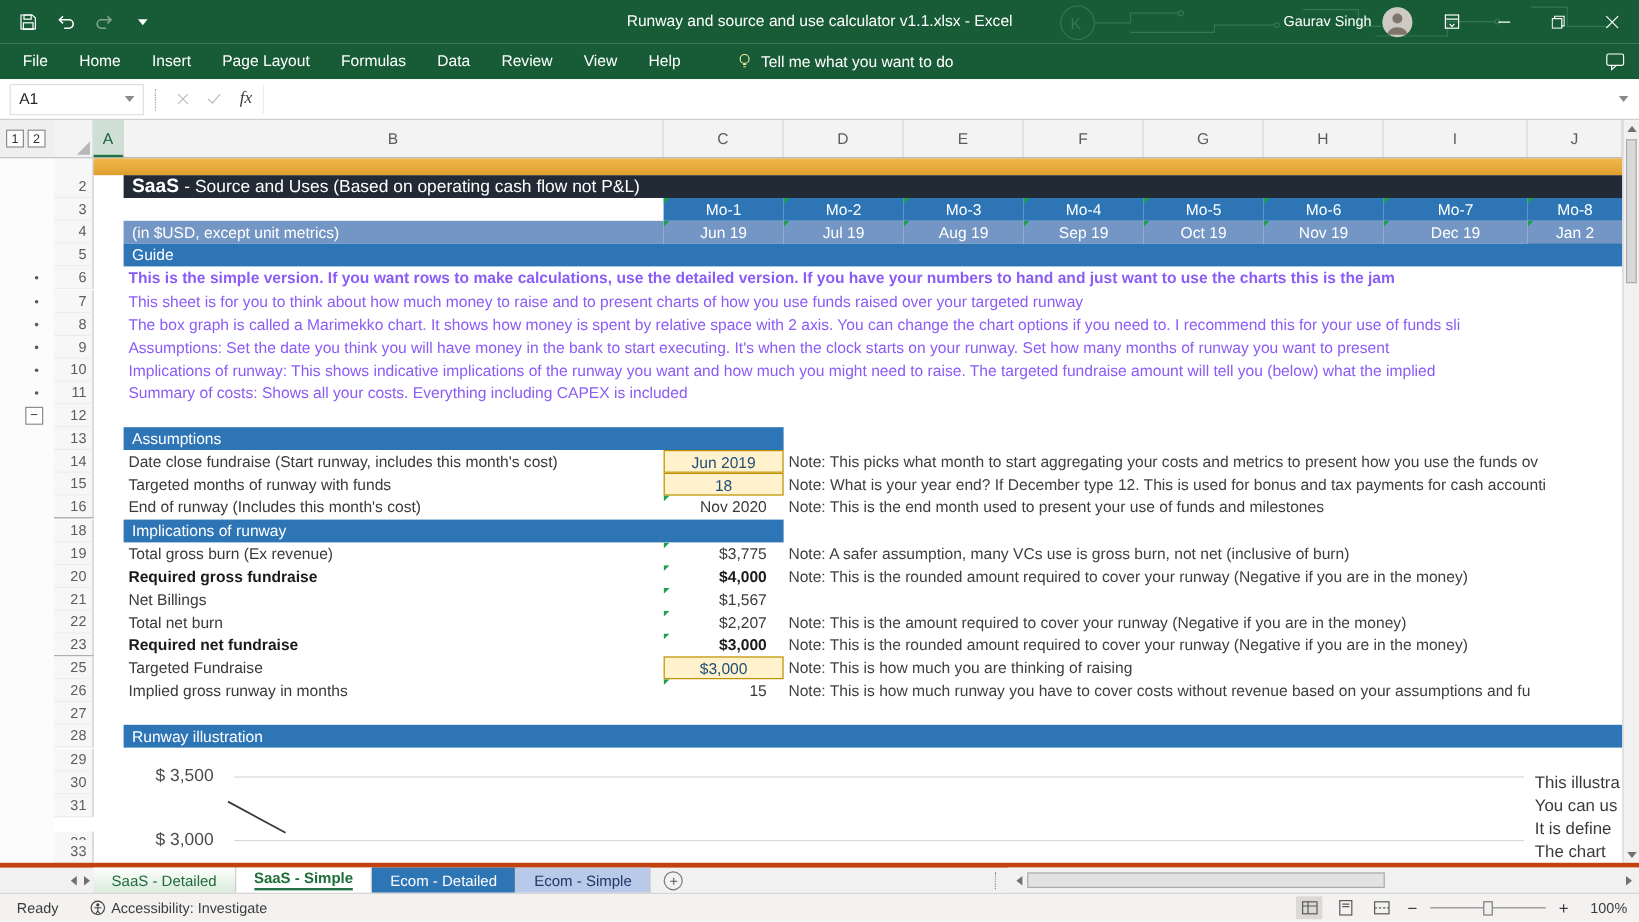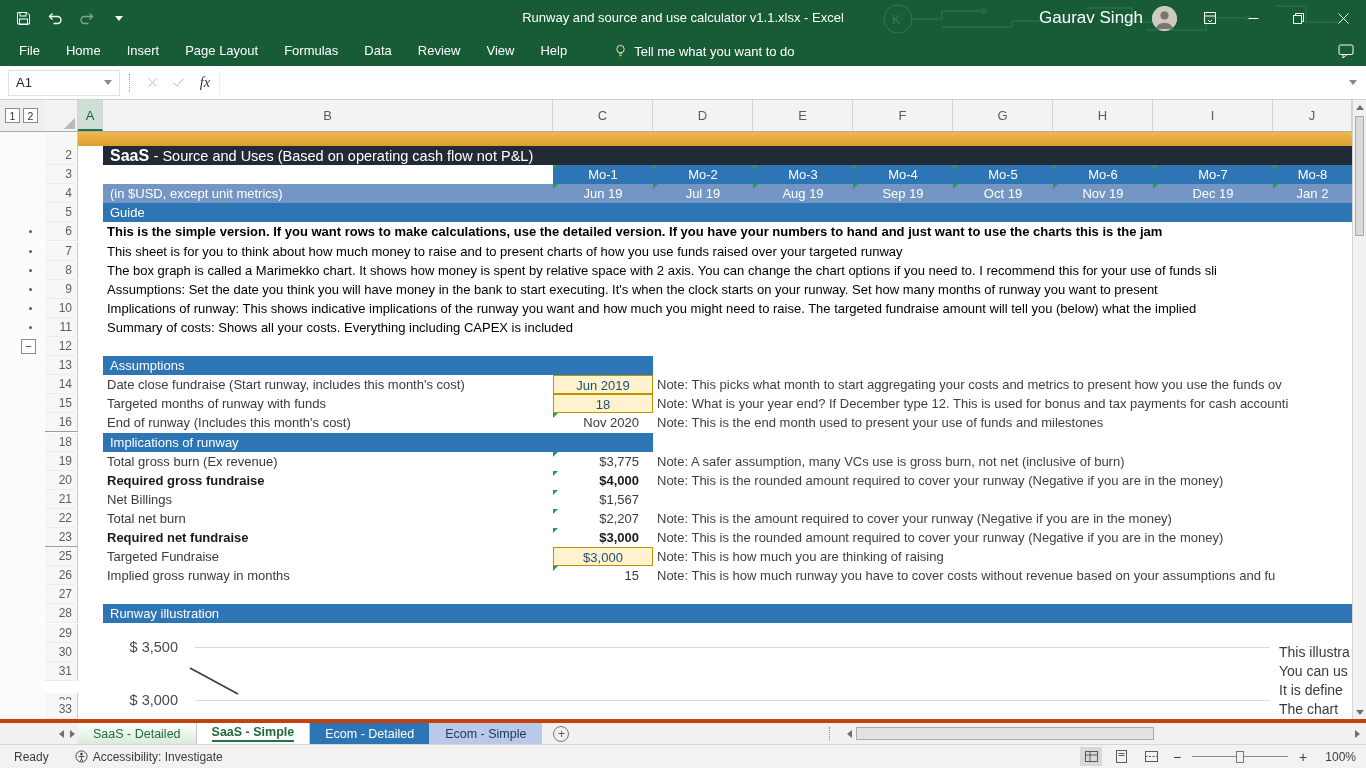--- a/index.html
+++ b/index.html
@@ -9,21 +9,21 @@
 
   
   .titlebar{position:absolute;left:0;top:0;width:1366px;height:36px;background:#185C37;color:#fff;}
   .circuit{position:absolute;right:0;top:0;width:520px;height:36px;pointer-events:none;}
   .qat{position:absolute;left:10px;top:0;height:36px;display:flex;align-items:center;gap:6px;}
   .qat-btn{width:26px;height:28px;display:flex;align-items:center;justify-content:center;}
   .qat-btn.dis{opacity:.45;}
   .caret-down{width:0;height:0;border-left:4px solid transparent;border-right:4px solid transparent;border-top:5px solid #fff;display:inline-block;}
   .wtitle{position:absolute;left:0;right:0;top:0;height:36px;line-height:36px;text-align:center;font-size:13px;pointer-events:none;}
   .tb-right{position:absolute;right:0;top:0;height:36px;display:flex;align-items:center;}
-  .user{font-size:17px;margin-right:9px;}
+  .user{font-size:12px;margin-right:9px;}
   .avatar{width:25px;height:25px;border-radius:50%;overflow:hidden;margin-right:12px;background:#CDC9C3;}
   .tb-icon{width:42px;height:36px;display:flex;align-items:center;justify-content:center;}
   .winbtn{width:45px;height:36px;display:flex;align-items:center;justify-content:center;}
 
   
   .menubar{position:absolute;left:0;top:36px;width:1366px;height:30px;background:#185C37;color:#fff;display:flex;align-items:center;font-size:13px;}
   #ribbon-tabs{display:flex;align-items:center;padding-left:6px;}
   .menu-item{padding:0 13px;line-height:30px;cursor:pointer;white-space:nowrap;}
   .tellme{display:flex;align-items:center;gap:7px;margin-left:34px;}
   .comments{position:absolute;right:12px;top:0;height:30px;display:flex;align-items:center;}
@@ -59,21 +59,21 @@
   .rowhdr.hb{border-bottom:1px solid #9E9E9E;}
   .odot{position:absolute;left:29px;width:3px;height:3px;border-radius:50%;background:#5A5A5A;}
   .ominus{position:absolute;left:21px;width:15px;height:15px;border:1px solid #8C8C8C;background:#fff;font-size:11px;line-height:13px;text-align:center;color:#333;box-sizing:border-box;}
   .cell{position:absolute;font-size:13px;color:#3A3A3A;line-height:19px;white-space:nowrap;overflow:hidden;box-sizing:border-box;}
   .titleband{background:#222B35;color:#fff;font-size:14.5px;padding-left:7px;}
   .titleband .bld{font-weight:bold;font-size:16px;}
   .band{background:#2E75B6;color:#fff;padding-left:7px;}
   .month{background:#2E75B6;color:#fff;text-align:center;}
   .subband{background:#7496C4;color:#fff;padding-left:7px;}
   .dateband{background:#7496C4;color:#fff;text-align:center;}
-  .guide{padding-left:4px;color:#000000;}
+  .guide{padding-left:4px;color:#8b5cf6;}
   .gb{font-weight:bold;}
   .label{padding-left:4px;}
   .lb{font-weight:bold;color:#1A1A1A;}
   .value{text-align:right;padding-right:14px;}
   .vb{font-weight:bold;color:#1A1A1A;}
   .input{background:#FFF2CC;border:1px solid #BF9000;color:#1F4E79;text-align:center;}
   .note{padding-left:4px;color:#3F3F3F;}
   .side{padding-left:6px;font-size:14px;}
   .cell.flag::before{content:"";position:absolute;top:0;left:0;border-top:5px solid #1BA24A;border-right:5px solid transparent;}
 

